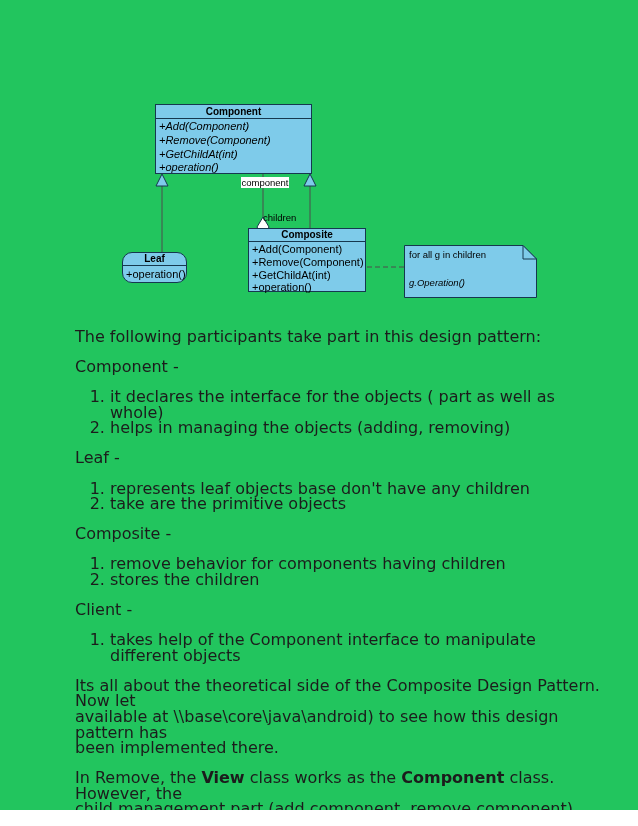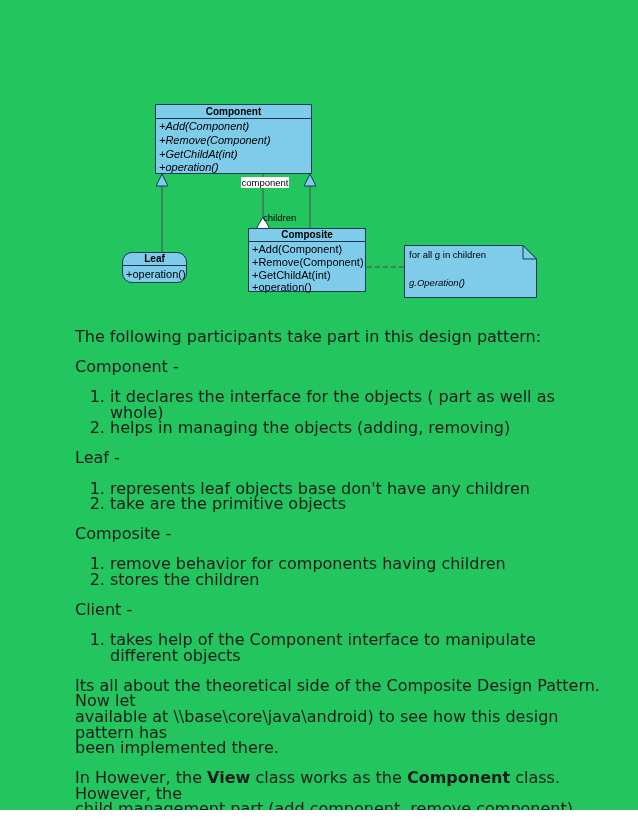--- a/index.html
+++ b/index.html
@@ -162,18 +162,18 @@
       <li>takes help of the Component interface to manipulate different objects</li>
     </ol>
 
     <p class="t-block">
       <span class="para-line">Its all about the theoretical side of the Composite Design Pattern. Now let</span>
       <span class="para-line">available at \\base\core\java\android) to see how this design pattern has</span>
       <span class="para-line">been implemented there.</span>
     </p>
 
     <p class="t-block">
-      <span class="para-line"><span>In However, the </span><b>View</b><span> class works as the </span><b>Component</b><span> class. However, the</span></span>
+      <span class="para-line"><span>In Remove, the </span><b>View</b><span> class works as the </span><b>Component</b><span> class. However, the</span></span>
       <span class="para-line">child management part (add component, remove component) has been</span>
     </p>
 
   </div>
 </div>
 
 </body></html>

